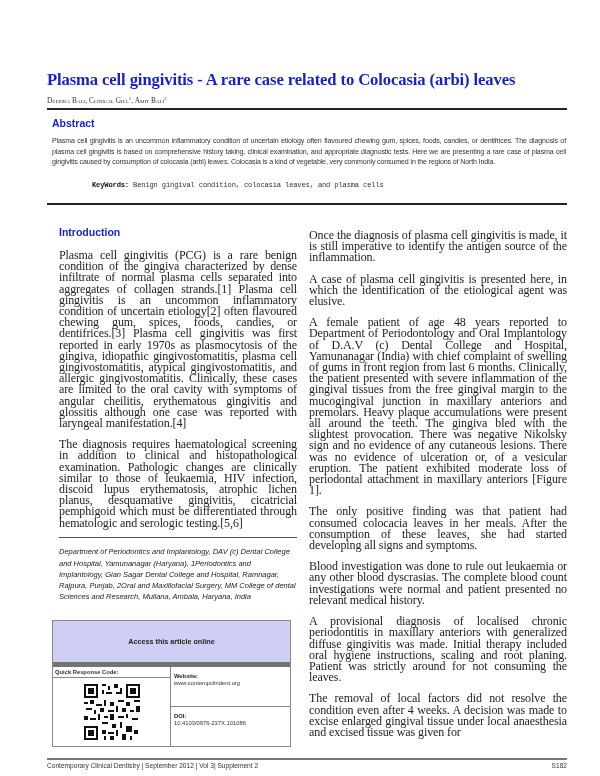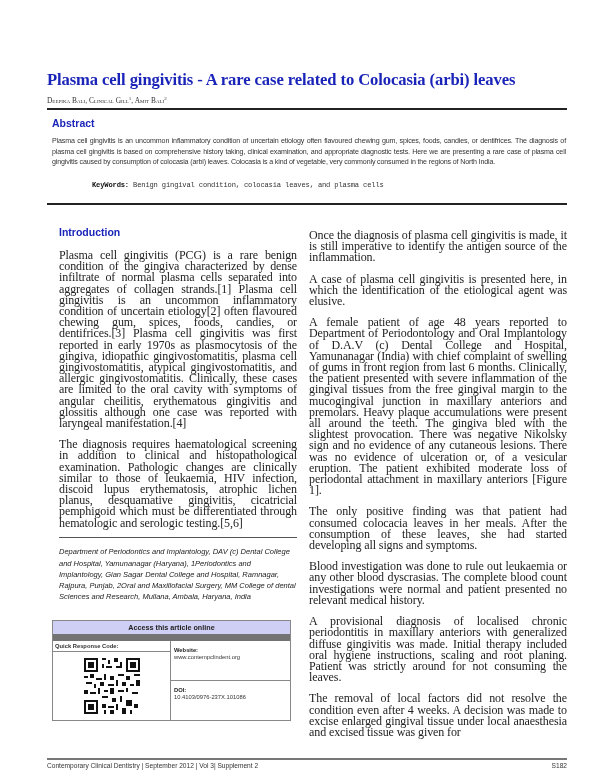--- a/index.html
+++ b/index.html
@@ -13,21 +13,21 @@
   .keywords { position: absolute; left: 52px; top: 181px; width: 514px; font-family: Liberation Mono, monospace; font-size: 7.1px; color: #333; letter-spacing: -0.15px; margin-left: 40px; }
   .keywords b { color: #111; }
   .col-left { position: absolute; left: 47px; top: 226px; width: 238px; margin-left: 12px; }
   .col-right { position: absolute; left: 309px; top: 230px; width: 258px; }
   .section-head { font-family: "Liberation Sans", sans-serif; font-weight: bold; font-size: 10.5px; color: #1a24b8; margin: 0 0 12px 0; }
   .para { font-family: "Liberation Serif", serif; font-size: 12px; line-height: 11.2px; color: #222; text-align: justify; margin: 0 0 10px 0; letter-spacing: -0.1px; }
   .thin-rule { height: 1.5px; background: #555; margin: 8px 0 8px 0; }
   .affil { font-family: Liberation Sans, sans-serif; font-style: italic; font-size: 7.5px; line-height: 11.2px; color: #222; margin: 0 0 12px 0; }
   .corr { font-family: "Liberation Serif", serif; font-size: 7.5px; line-height: 11.2px; color: #222; margin: 0 0 10px 0; }
   .access-box { position: absolute; left: 52px; top: 620px; width: 237px; border: 1px solid #888; font-family: "Liberation Sans", sans-serif; }
-  .access-head { background: #cfcff5; text-align: center; font-weight: bold; font-size: 7.2px; color: #222; padding: 2px 0; border-bottom: 7px solid #737373; }
+  .access-head { background: #cfcff5; text-align: center; font-weight: bold; font-size: 7.2px; color: #222; padding: 16px 0; border-bottom: 5px solid #737373; }
   .access-grid { display: flex; }
   .access-left { width: 117px; border-right: 1px solid #888; }
   .qr-label { font-size: 5.8px; font-weight: bold; color: #333; padding: 2px 2px; border-bottom: 1px solid #888; }
   .qr-wrap { height: 68px; display: flex; align-items: center; justify-content: center; }
   .access-right { flex: 1; display: flex; flex-direction: column; }
   .access-cell { flex: 1; padding: 6px 3px 0 3px; font-size: 5.8px; color: #333; }
   .access-cell + .access-cell { border-top: 1px solid #888; }
   .access-cell .lbl { font-weight: bold; color: #222; margin-bottom: 1px; display: block; }
   .footer-rule { position: absolute; left: 47px; top: 758px; width: 520px; height: 1.5px; background: #777; }
   .footer-left { position: absolute; left: 47px; top: 762px; font-family: "Liberation Sans", sans-serif; font-size: 6.6px; color: #333; white-space: nowrap; }

